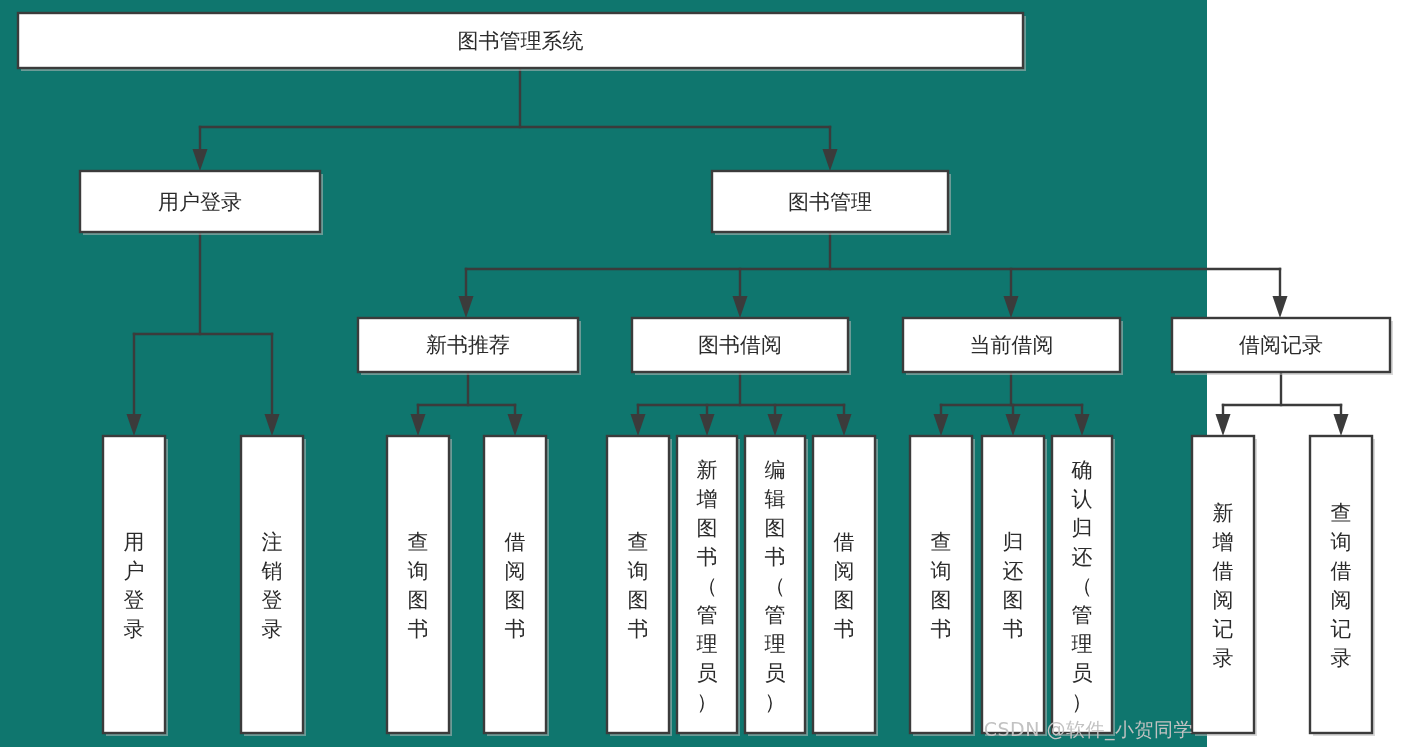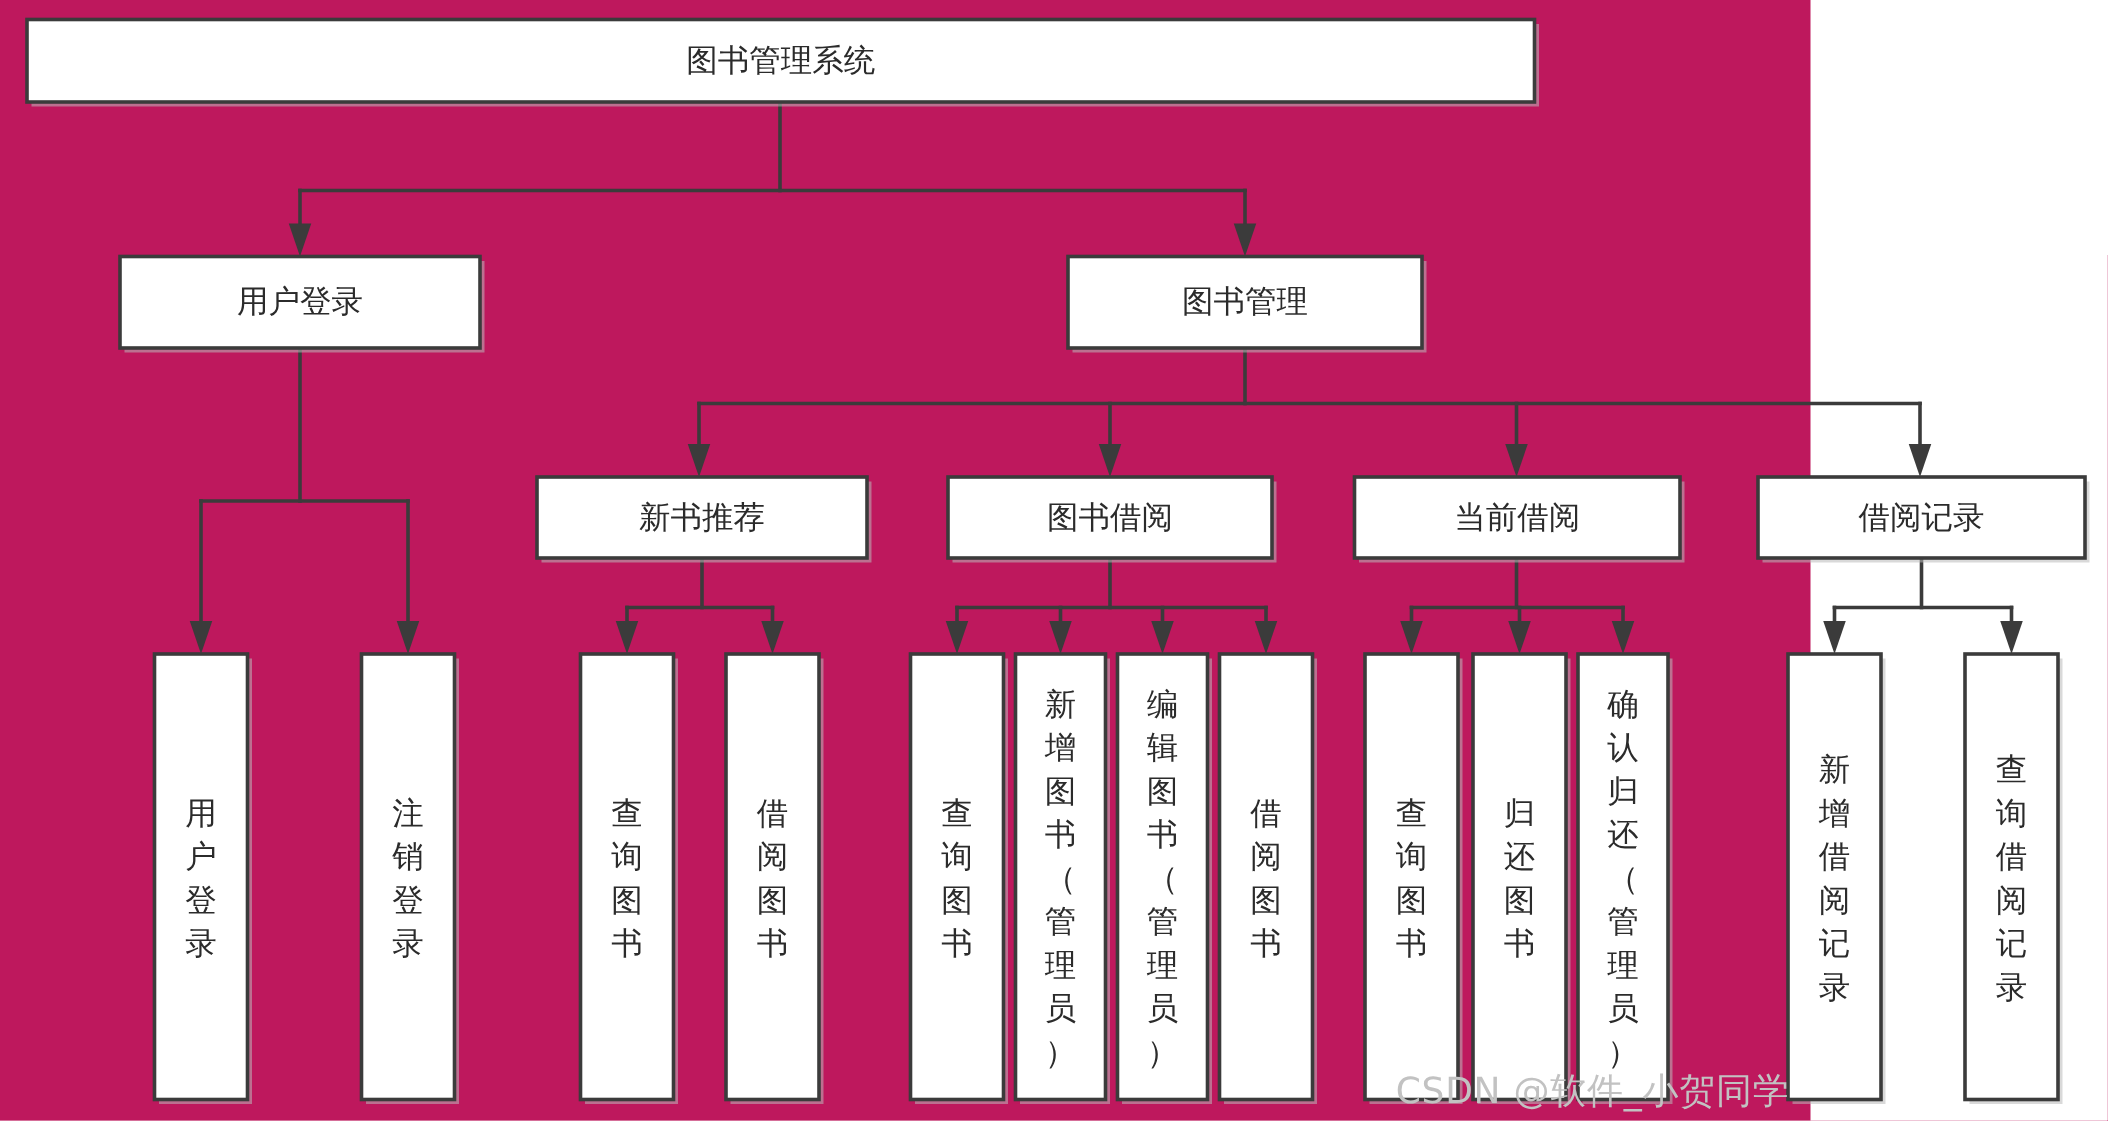--- a/index.html
+++ b/index.html
@@ -11,21 +11,21 @@
   body {
     width: 1405px;
     height: 747px;
     overflow: hidden;
     font-family: "DejaVu Sans", "Liberation Sans", sans-serif;
   }
   #diagram-root {
     position: relative;
     width: 1207px;
     height: 747px;
-    background: #be185d;
+    background: #0f766e;
   }
   svg.diagram-canvas {
     position: absolute;
     left: 0;
     top: 0;
     width: 1405px;
     height: 747px;
     display: block;
   }
   .node-box {
@@ -58,21 +58,21 @@
     fill: #2b2b2b;
     font-family: "DejaVu Sans", "Liberation Sans", sans-serif;
     font-size: 21px;
     text-anchor: middle;
   }
   .watermark {
     position: absolute;
     right: 14px;
     bottom: 4px;
     color: #c2c2c2;
-    font-size: 24px;
+    font-size: 19px;
     font-family: "DejaVu Sans", "Liberation Sans", sans-serif;
     white-space: nowrap;
     letter-spacing: 0.5px;
     user-select: none;
   }
 </style>
 </head>
 <body>
 
 <div id="diagram-root">

